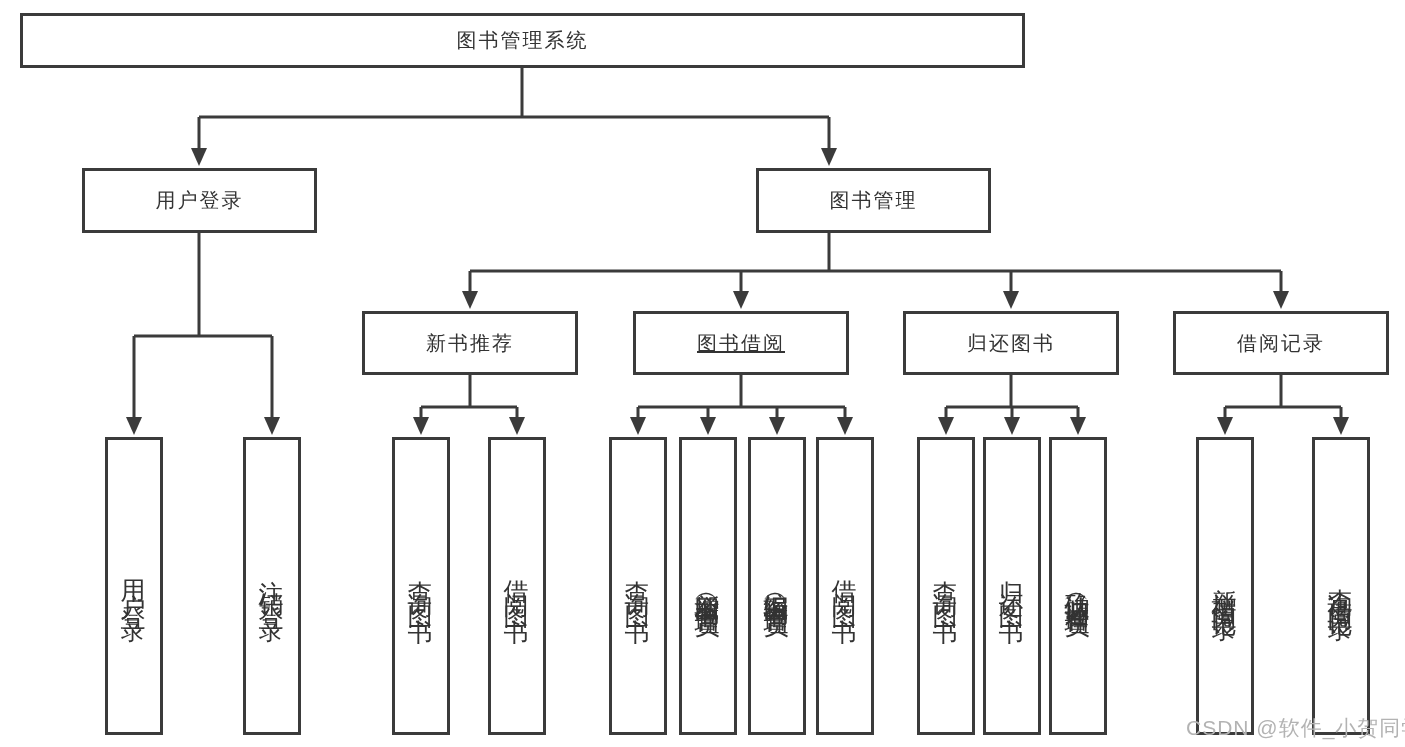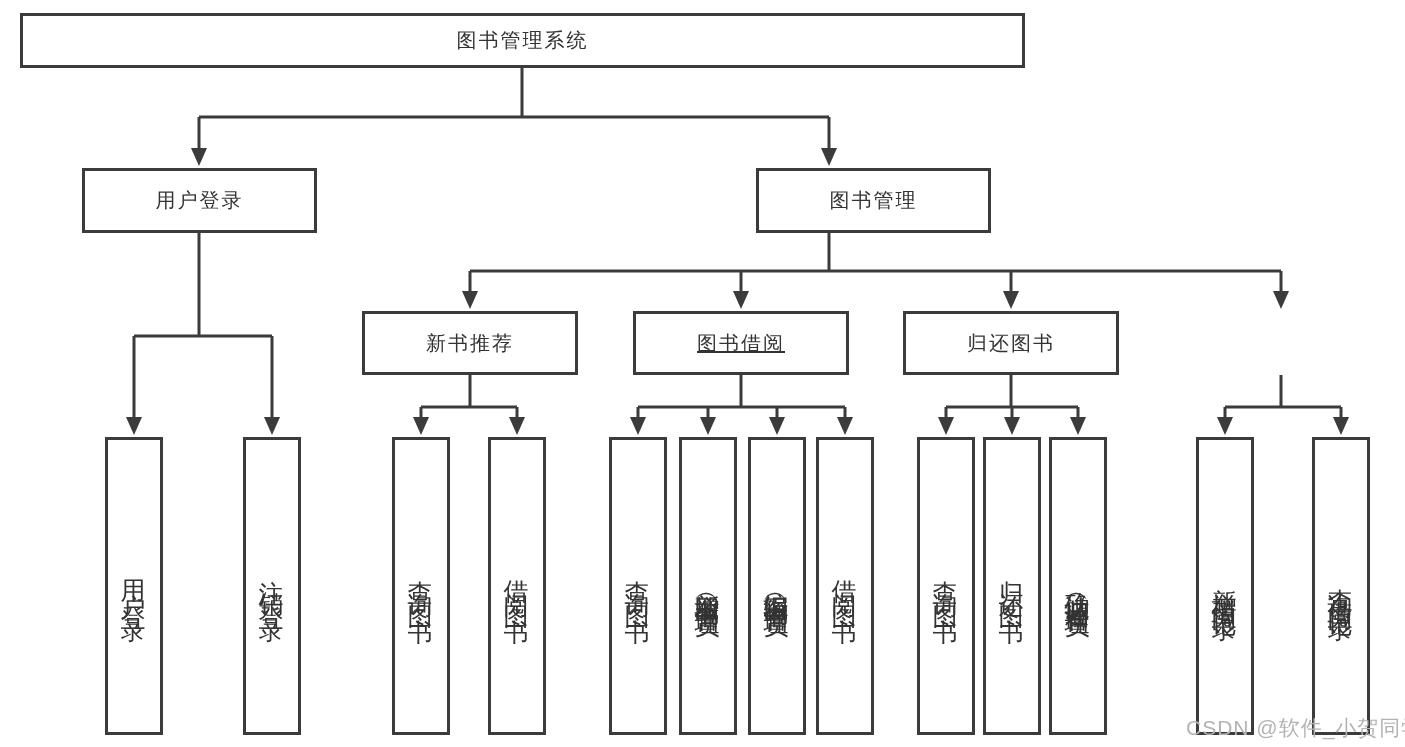--- a/index.html
+++ b/index.html
@@ -156,20 +156,23 @@
 
   <div class="node lvl3 g0">
     <span class="h-label">新书推荐</span>
   </div>
   <div class="node lvl3 g1">
     <span class="h-label">图书借阅</span>
   </div>
   <div class="node lvl3 g2">
     <span class="h-label">归还图书</span>
   </div>
+  <div class="node lvl3 g3">
+    <span class="h-label">借阅记录</span>
+  </div>
 
   <div class="node leaf leaf-a1">
     <span class="v-text ls-wide">用户登录</span>
   </div>
   <div class="node leaf leaf-a2">
     <span class="v-text ls-wide">注销登录</span>
   </div>
 
   <div class="node leaf leaf-b1">
     <span class="v-text ls-wide">查询图书</span>

